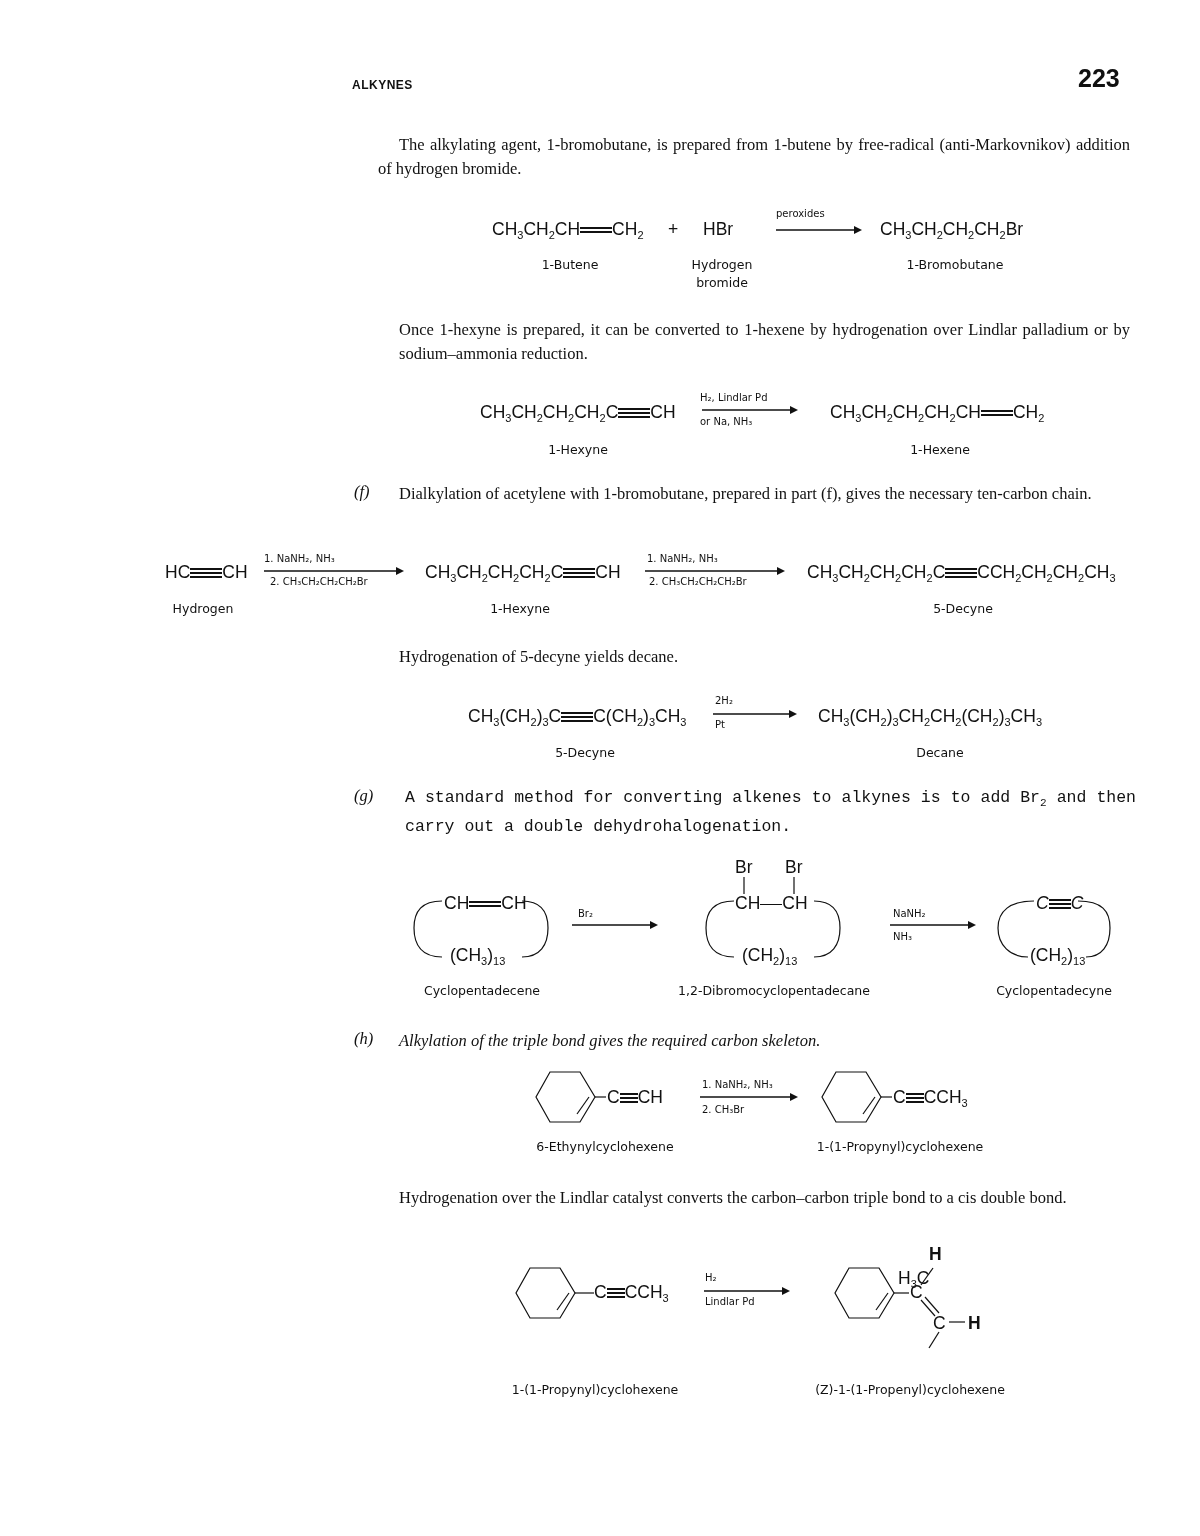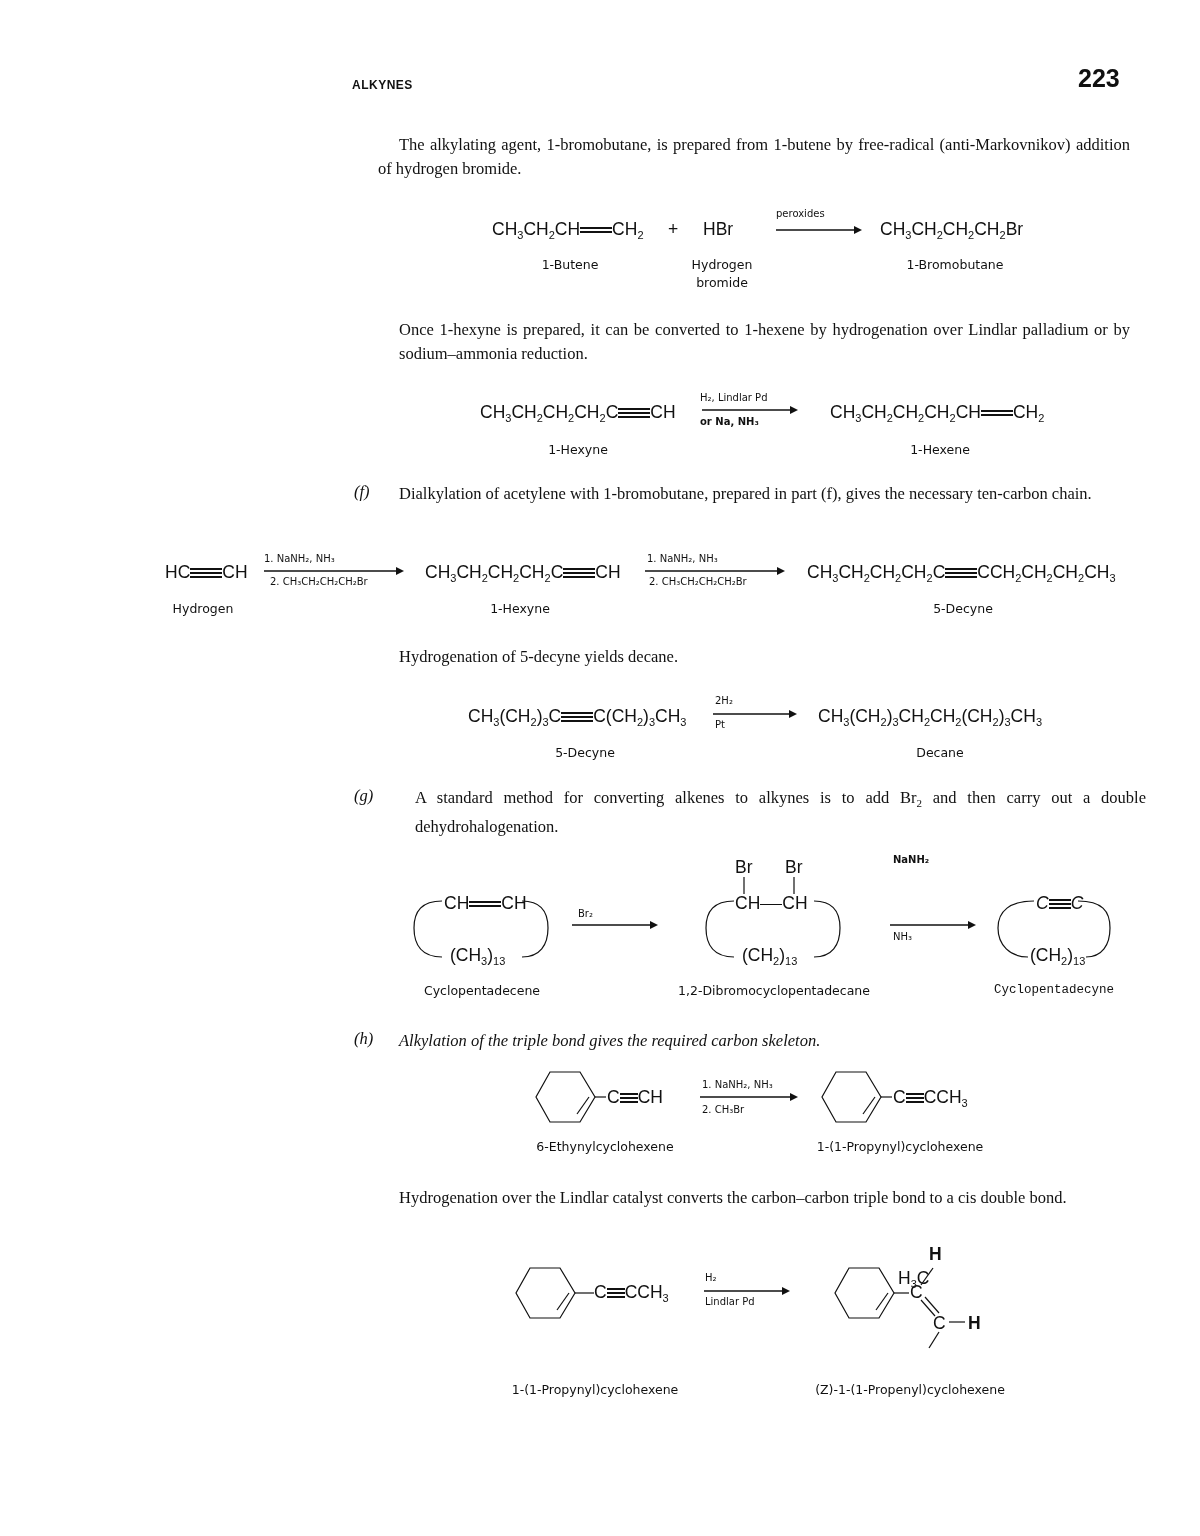--- a/index.html
+++ b/index.html
@@ -46,21 +46,21 @@
 <div class="abs label" style="left:895px; top:257px; width:120px;">1-Bromobutane</div>
 
 <div class="abs para" style="left:399px; top:318px; width:731px;">Once 1-hexyne is prepared, it can be converted to 1-hexene by hydrogenation over Lindlar palladium or by sodium–ammonia reduction.</div>
 
 <div class="abs formula" style="left:480px; top:402px;">CH<sub>3</sub>CH<sub>2</sub>CH<sub>2</sub>CH<sub>2</sub>C<span class="tb"><i style="top:1px"></i><i style="top:5px"></i><i style="top:9px"></i></span>CH</div>
 <div class="abs reagent" style="left:700px; top:392px; width:100px;">H₂, Lindlar Pd</div>
 <svg style="left:702px; top:406px;" width="96" height="8">
     <line x1="0" y1="4" x2="88" y2="4" stroke="#111" stroke-width="1.3"></line>
     <polygon points="88,0 96,4 88,8" fill="#111"></polygon>
   </svg>
-<div class="abs reagent" style="left:700px; top:416px; width:100px;font-weight:bold;">or Na, NH₃</div>
+<div class="abs reagent" style="left:700px; top:416px; width:100px;">or Na, NH₃</div>
 <div class="abs formula" style="left:830px; top:402px;">CH<sub>3</sub>CH<sub>2</sub>CH<sub>2</sub>CH<sub>2</sub>CH<span class="db"><i style="top:1px"></i><i style="top:5px"></i></span>CH<sub>2</sub></div>
 <div class="abs label" style="left:528px; top:442px; width:100px;">1-Hexyne</div>
 <div class="abs label" style="left:890px; top:442px; width:100px;">1-Hexene</div>
 
 <div class="abs part-letter" style="left:354px; top:482px;">(f)</div>
 <div class="abs para" style="left:399px; top:482px; width:731px;">Dialkylation of acetylene with 1-bromobutane, prepared in part (f), gives the necessary ten-carbon chain.</div>
 
 <div class="abs formula" style="left:165px; top:562px;"><span>HC</span><span class="tb"><i style="top:1px"></i><i style="top:5px"></i><i style="top:9px"></i></span><span>CH</span></div>
 <div class="abs reagent" style="left:264px; top:553px; width:135px; text-align:left;">1. NaNH₂, NH₃</div>
 <svg style="left:264px; top:567px;" width="140" height="8">
@@ -87,21 +87,21 @@
 <svg style="left:713px; top:710px;" width="84" height="8">
     <line x1="0" y1="4" x2="76" y2="4" stroke="#111" stroke-width="1.3"></line>
     <polygon points="76,0 84,4 76,8" fill="#111"></polygon>
   </svg>
 <div class="abs reagent" style="left:715px; top:719px; width:76px;">Pt</div>
 <div class="abs formula" style="left:818px; top:706px;">CH<sub>3</sub>(CH<sub>2</sub>)<sub>3</sub>CH<sub>2</sub>CH<sub>2</sub>(CH<sub>2</sub>)<sub>3</sub>CH<sub>3</sub></div>
 <div class="abs label" style="left:535px; top:745px; width:100px;">5-Decyne</div>
 <div class="abs label" style="left:890px; top:745px; width:100px;">Decane</div>
 
 <div class="abs part-letter" style="left:354px; top:786px;">(g)</div>
-<div class="abs para" style="left:415px; top:786px; width:731px;"><span>A standard method for converting alkenes to alkynes is to add Br</span><sub style="font-size:11px;">2</sub><span> and then carry out a double dehydrohalogenation.</span></div>
+<div class="abs para" style="left:405px; top:786px; width:731px;font-family:Liberation Mono, monospace;"><span>A standard method for converting alkenes to alkynes is to add Br</span><sub style="font-size:11px;">2</sub><span> and then carry out a double dehydrohalogenation.</span></div>
 
 <svg style="left:412px; top:893px;" width="140" height="80">
   <path d="M30,8 C10,8 2,18 2,35 C2,52 10,64 30,64" fill="none" stroke="#111" stroke-width="1.2"></path>
   <path d="M110,8 C128,8 136,18 136,35 C136,52 128,64 110,64" fill="none" stroke="#111" stroke-width="1.2"></path>
 </svg>
 <div class="abs formula" style="left:444px; top:893px;"><span>CH</span><span class="db"><i style="top:1px"></i><i style="top:5px"></i></span><span>CH</span></div>
 <div class="abs formula" style="left:450px; top:945px;"><span>(CH</span><sub>3</sub><span>)</span><sub>13</sub></div>
 <div class="abs label" style="left:412px; top:983px; width:140px;">Cyclopentadecene</div>
 
 <div class="abs reagent" style="left:578px; top:908px; width:60px;">Br₂</div>
@@ -117,34 +117,34 @@
   <line x1="52" y1="0" x2="52" y2="17" stroke="#111" stroke-width="1.2"></line>
 </svg>
 <svg style="left:704px; top:893px;" width="140" height="80">
   <path d="M30,8 C10,8 2,18 2,35 C2,52 10,64 30,64" fill="none" stroke="#111" stroke-width="1.2"></path>
   <path d="M110,8 C128,8 136,18 136,35 C136,52 128,64 110,64" fill="none" stroke="#111" stroke-width="1.2"></path>
 </svg>
 <div class="abs formula" style="left:735px; top:893px;"><span>CH</span><span style="display:inline-block;width:22px;height:1.3px;background:#111;vertical-align:middle;"></span><span>CH</span></div>
 <div class="abs formula" style="left:742px; top:945px;"><span>(CH</span><sub>2</sub><span>)</span><sub>13</sub></div>
 <div class="abs label" style="left:664px; top:983px; width:220px;">1,2-Dibromocyclopentadecane</div>
 
-<div class="abs reagent" style="left:893px; top:854px; width:76px;font-weight:bold;">NaNH₂</div>
+<div class="abs reagent" style="left:893px; top:908px; width:76px;">NaNH₂</div>
 <svg style="left:890px; top:921px;" width="86" height="8">
     <line x1="0" y1="4" x2="78" y2="4" stroke="#111" stroke-width="1.3"></line>
     <polygon points="78,0 86,4 78,8" fill="#111"></polygon>
   </svg>
 <div class="abs reagent" style="left:893px; top:931px; width:76px;">NH₃</div>
 
 <svg style="left:996px; top:893px;" width="120" height="80">
   <path d="M38,8 C14,8 2,18 2,35 C2,52 14,64 32,64" fill="none" stroke="#111" stroke-width="1.2"></path>
   <path d="M82,8 C106,8 114,18 114,35 C114,52 106,64 90,64" fill="none" stroke="#111" stroke-width="1.2"></path>
 </svg>
 <div class="abs formula" style="left:1036px; top:893px;font-style:italic;"><span>C</span><span class="tb" style="width:22px;"><i style="top:1px"></i><i style="top:5px"></i><i style="top:9px"></i></span><span>C</span></div>
 <div class="abs formula" style="left:1030px; top:945px;"><span>(CH</span><sub>2</sub><span>)</span><sub>13</sub></div>
-<div class="abs label" style="left:984px; top:983px; width:140px;font-family:Liberation Mono, monospace;">Cyclopentadecyne</div>
+<div class="abs label" style="left:984px; top:983px; width:140px;">Cyclopentadecyne</div>
 
 <div class="abs part-letter" style="left:354px; top:1029px;">(h)</div>
 <div class="abs para" style="left:399px; top:1029px; width:731px;font-style:italic;">Alkylation of the triple bond gives the required carbon skeleton.</div>
 
 <svg style="left:536px; top:1070px;" width="70" height="56">
   <polygon points="14,2 44,2 59,27 44,52 14,52 0,27" fill="none" stroke="#111" stroke-width="1.2"></polygon>
   <line x1="41" y1="44" x2="53" y2="27" stroke="#111" stroke-width="1.2"></line>
   <line x1="59" y1="27" x2="70" y2="27" stroke="#111" stroke-width="1.2"></line>
 </svg>
 <div class="abs formula" style="left:607px; top:1087px;"><span>C</span><span class="tb" style="width:18px;"><i style="top:1px"></i><i style="top:5px"></i><i style="top:9px"></i></span><span>CH</span></div>

